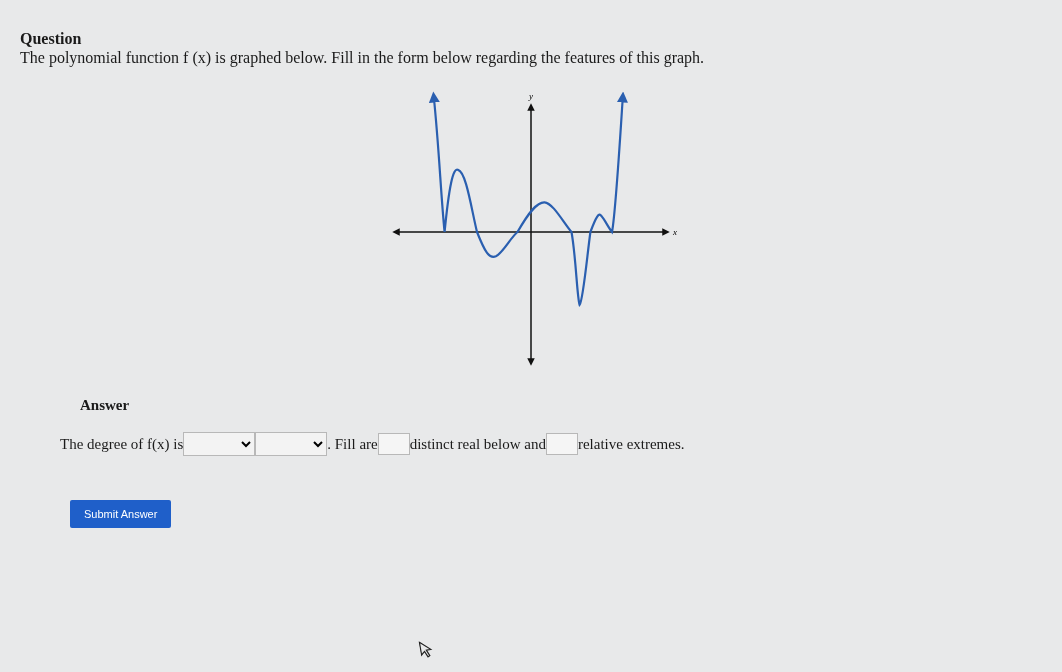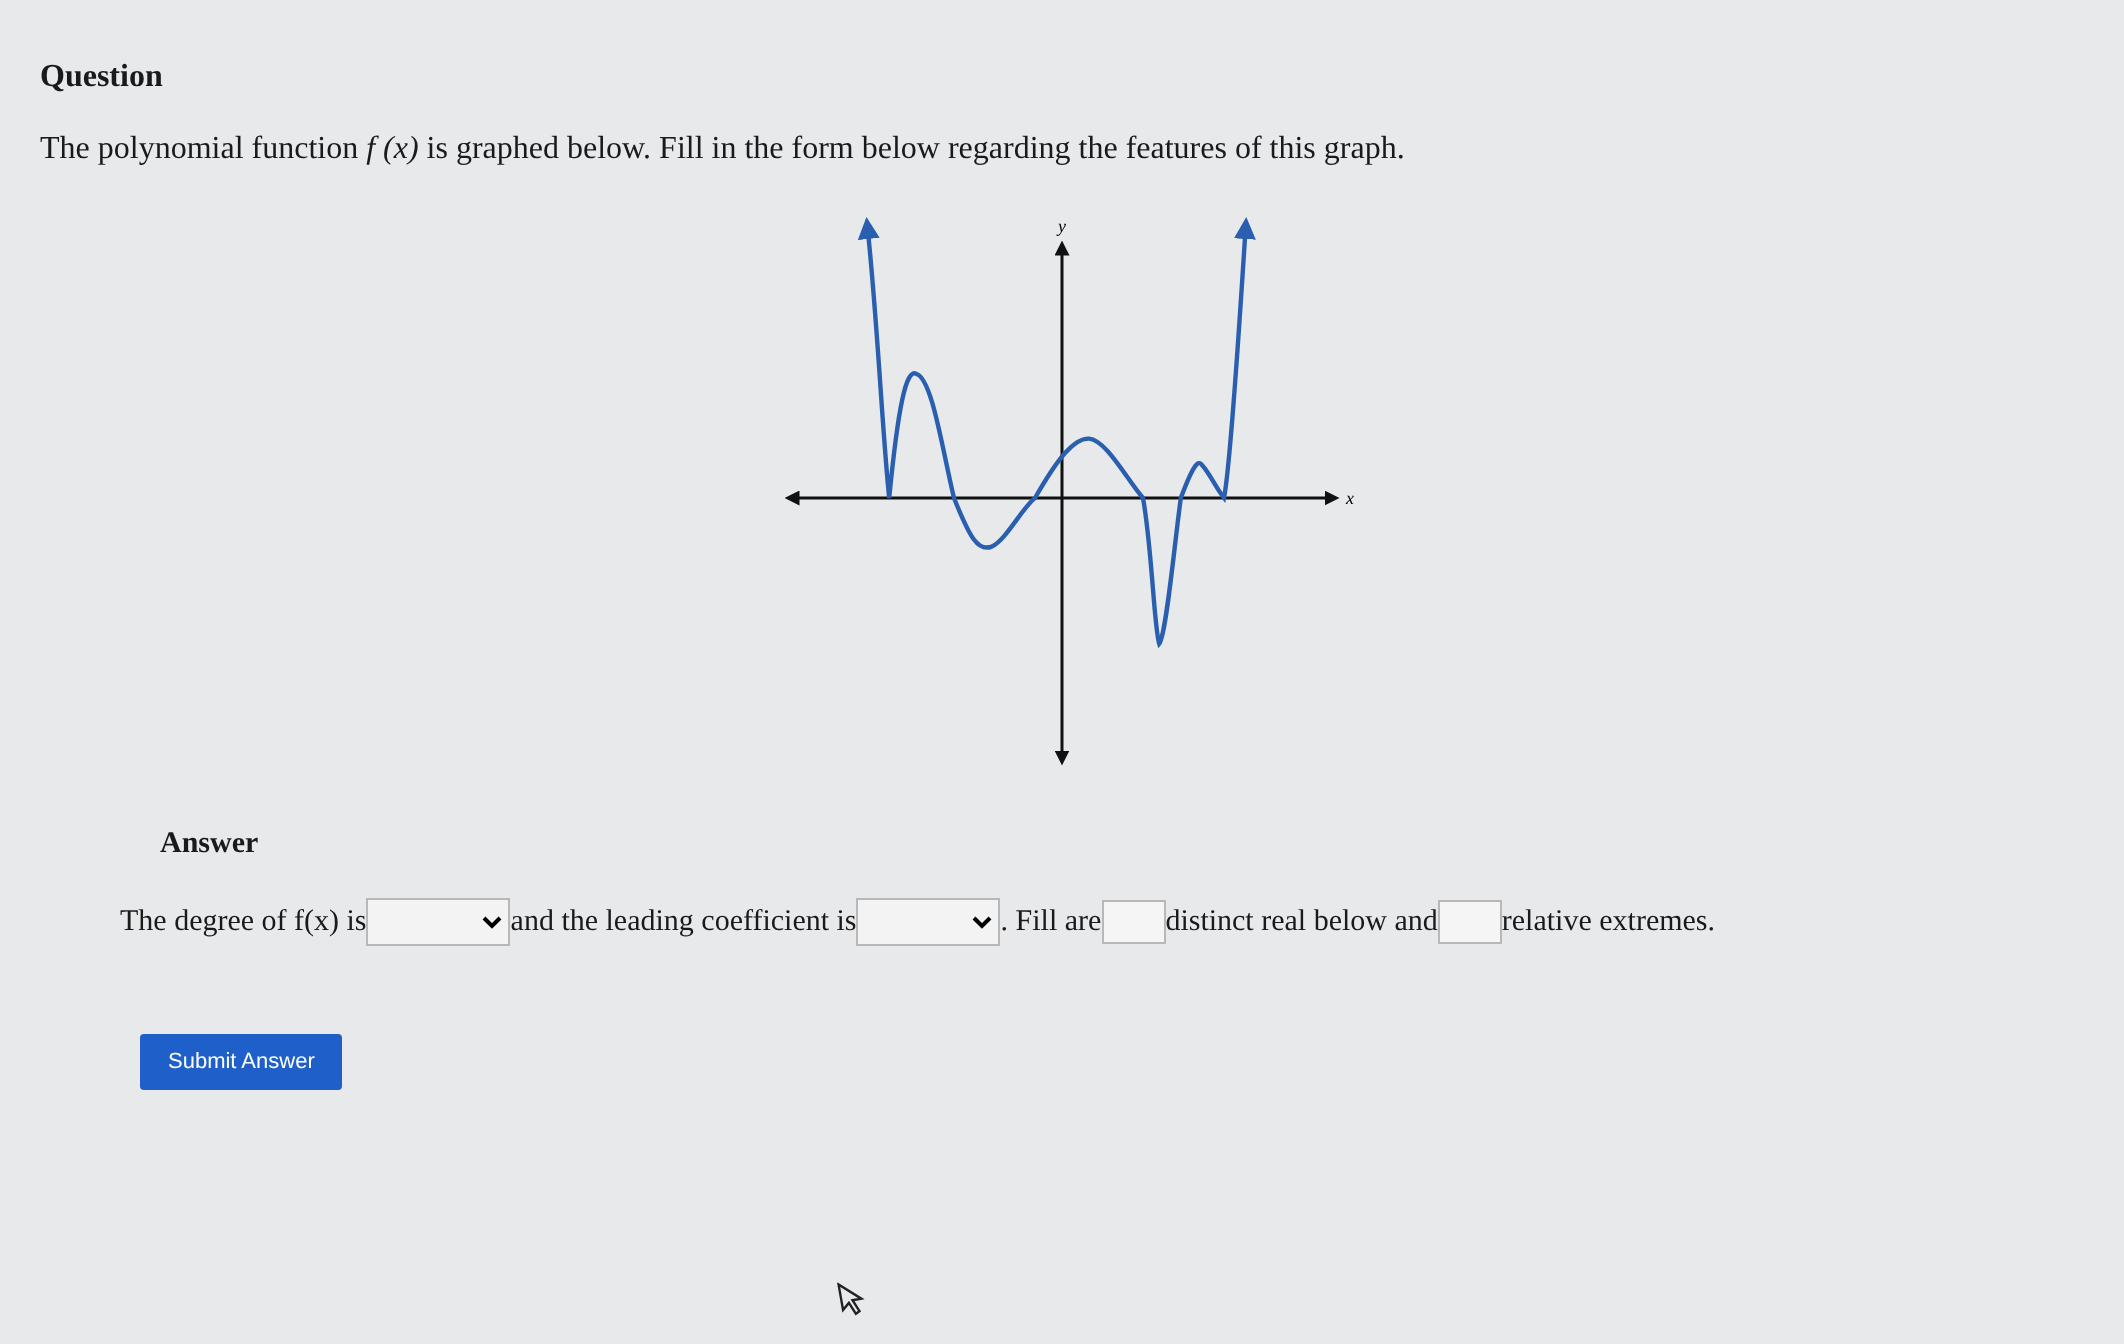--- a/index.html
+++ b/index.html
@@ -8,27 +8,27 @@
       background: #e8e9ea;
       width: 1062px;
       height: 672px;
       padding: 30px 20px;
       color: #1a1a1a;
       overflow: hidden;
     }
     .question-heading {
       font-weight: bold;
       font-size: 16px;
-      margin-bottom: 18px;
+      margin-bottom: 1px;
     }
     .prompt {
       font-size: 16px;
       margin-bottom: 20px;
     }
-    .fx { font-style: italic; }
+    .fx { }
     .graph-wrap {
       display: flex;
       justify-content: center;
       margin-bottom: 20px;
     }
     .graph-svg { display: block; }
     .answer-heading {
       font-weight: bold;
       font-size: 15px;
       margin: 10px 0 18px 60px;
@@ -118,21 +118,20 @@
              C 224 133, 227 140, 231 145
              C 234 130, 238 70, 241.8 10" fill="none" stroke="#2a5fb0" stroke-width="2.2" marker-start="url(#arrowB)" marker-end="url(#arrowB)"></path>
   </svg>
 </div>
 
 <div class="answer-heading">Answer</div>
 
 <div class="answer-row">
   <span>The degree of f(x) is</span>
   <select></select>
-  <span>and the leading coefficient is</span>
   <select></select>
   <span>. Fill are</span>
   <input type="text" style="">
   <span>distinct real below and</span>
   <input type="text" style="">
   <span>relative extremes.</span>
 </div>
 
 <button class="submit-btn">Submit Answer</button>
 

